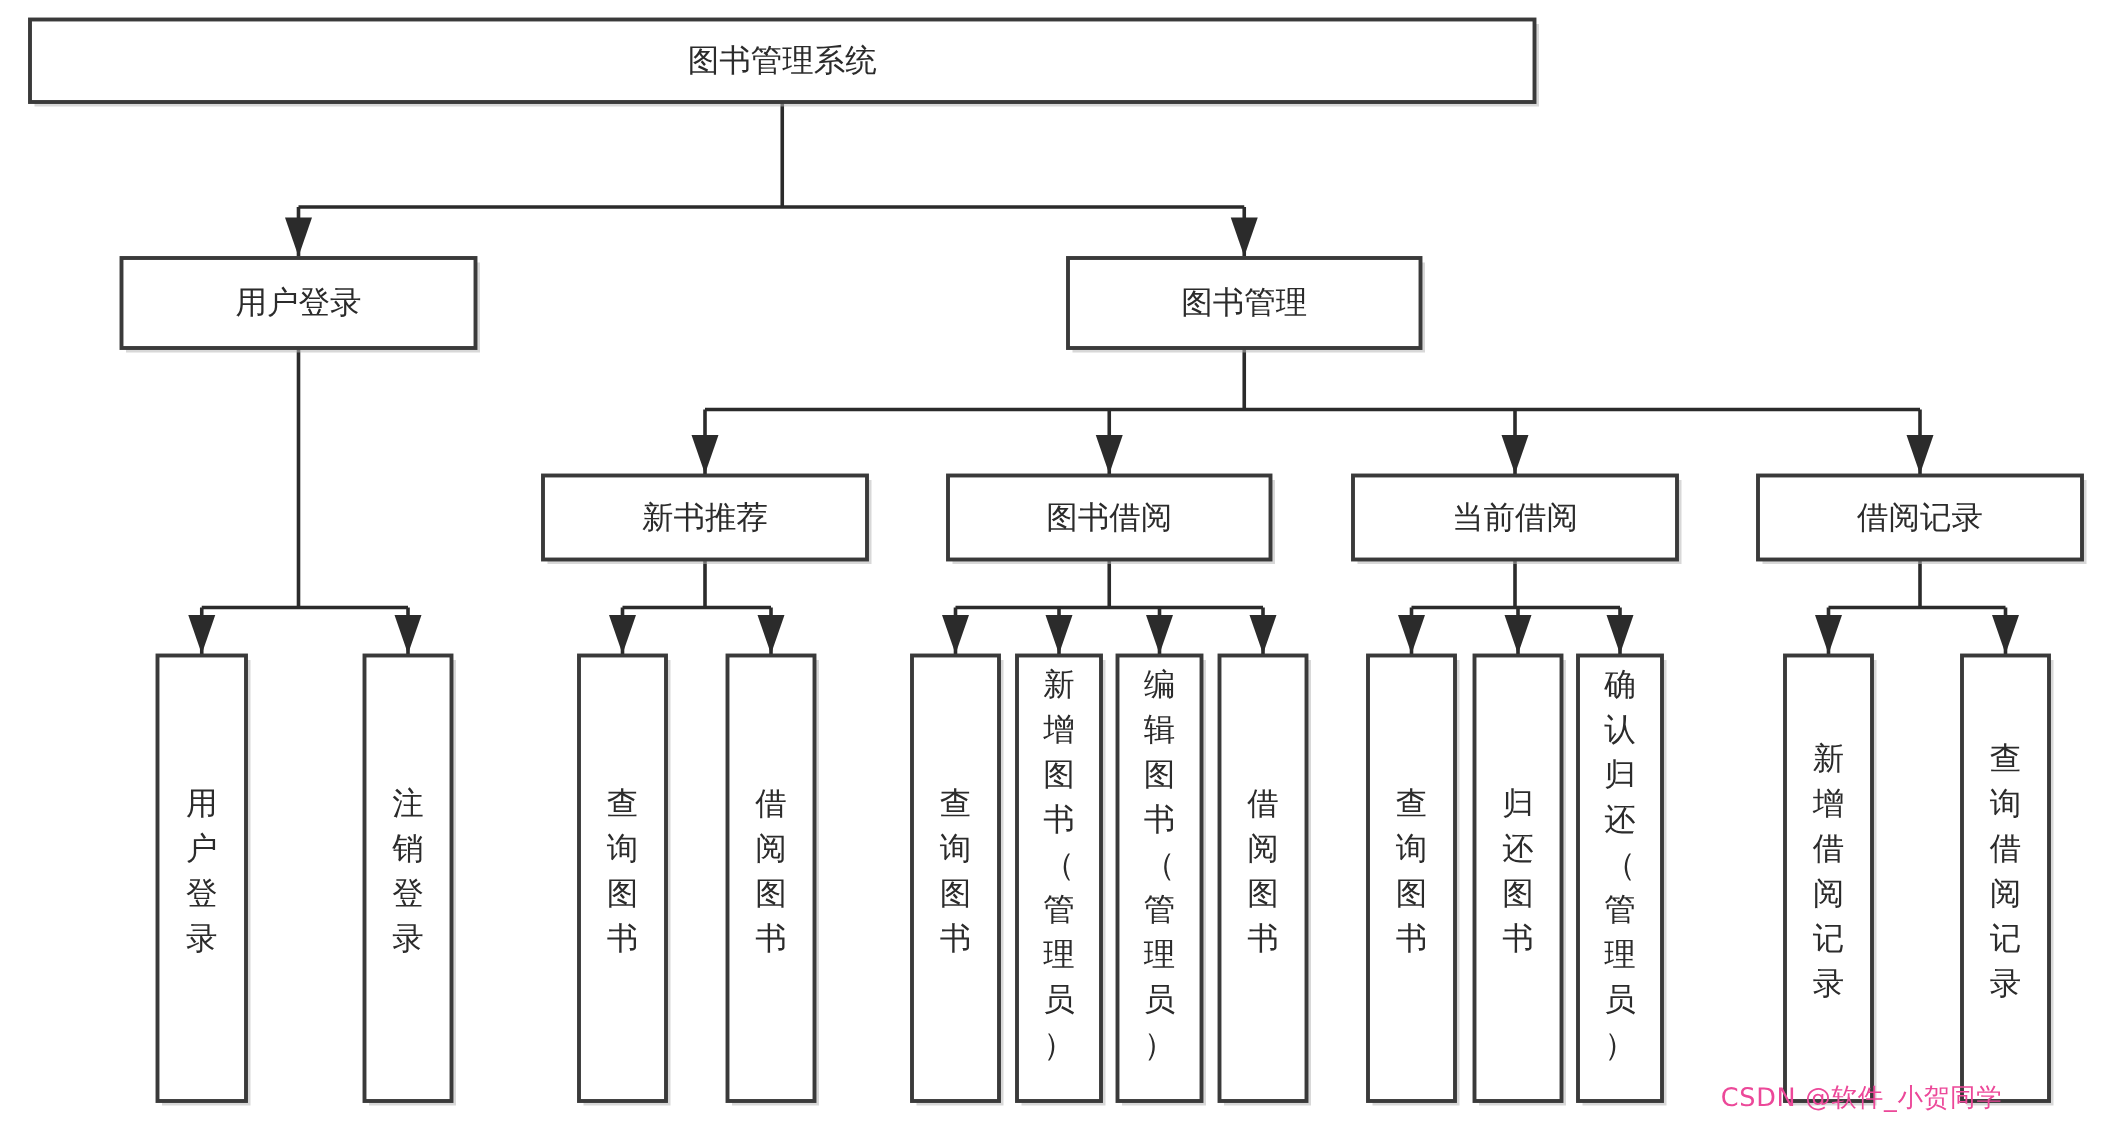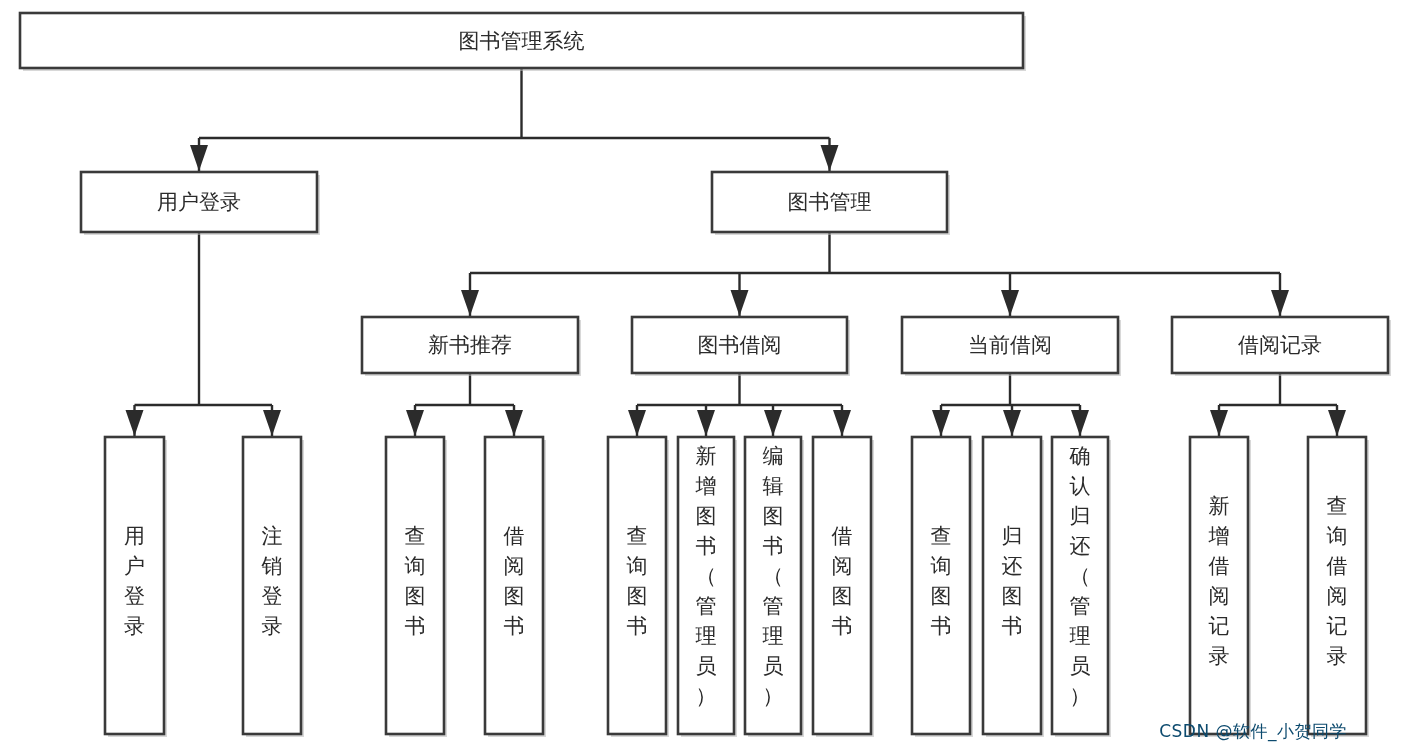--- a/index.html
+++ b/index.html
@@ -56,25 +56,25 @@
     fill: none;
     stroke-linecap: butt;
     stroke-linejoin: miter;
   }
   .arrow-head {
     fill: #2b2b2b;
     stroke: none;
   }
   .watermark {
     position: absolute;
-    right: 8px;
+    right: 20px;
     bottom: 4px;
     font-family: "DejaVu Sans", "Liberation Sans", sans-serif;
     font-size: 17px;
-    color: #0c4a6e;
+    color: #ec4899;
     letter-spacing: 0.5px;
     white-space: nowrap;
     pointer-events: none;
   }
 </style>
 </head>
 <body>
 
 <div id="diagram-root">
   <svg class="diagram-canvas" viewBox="0 0 1405 747">

